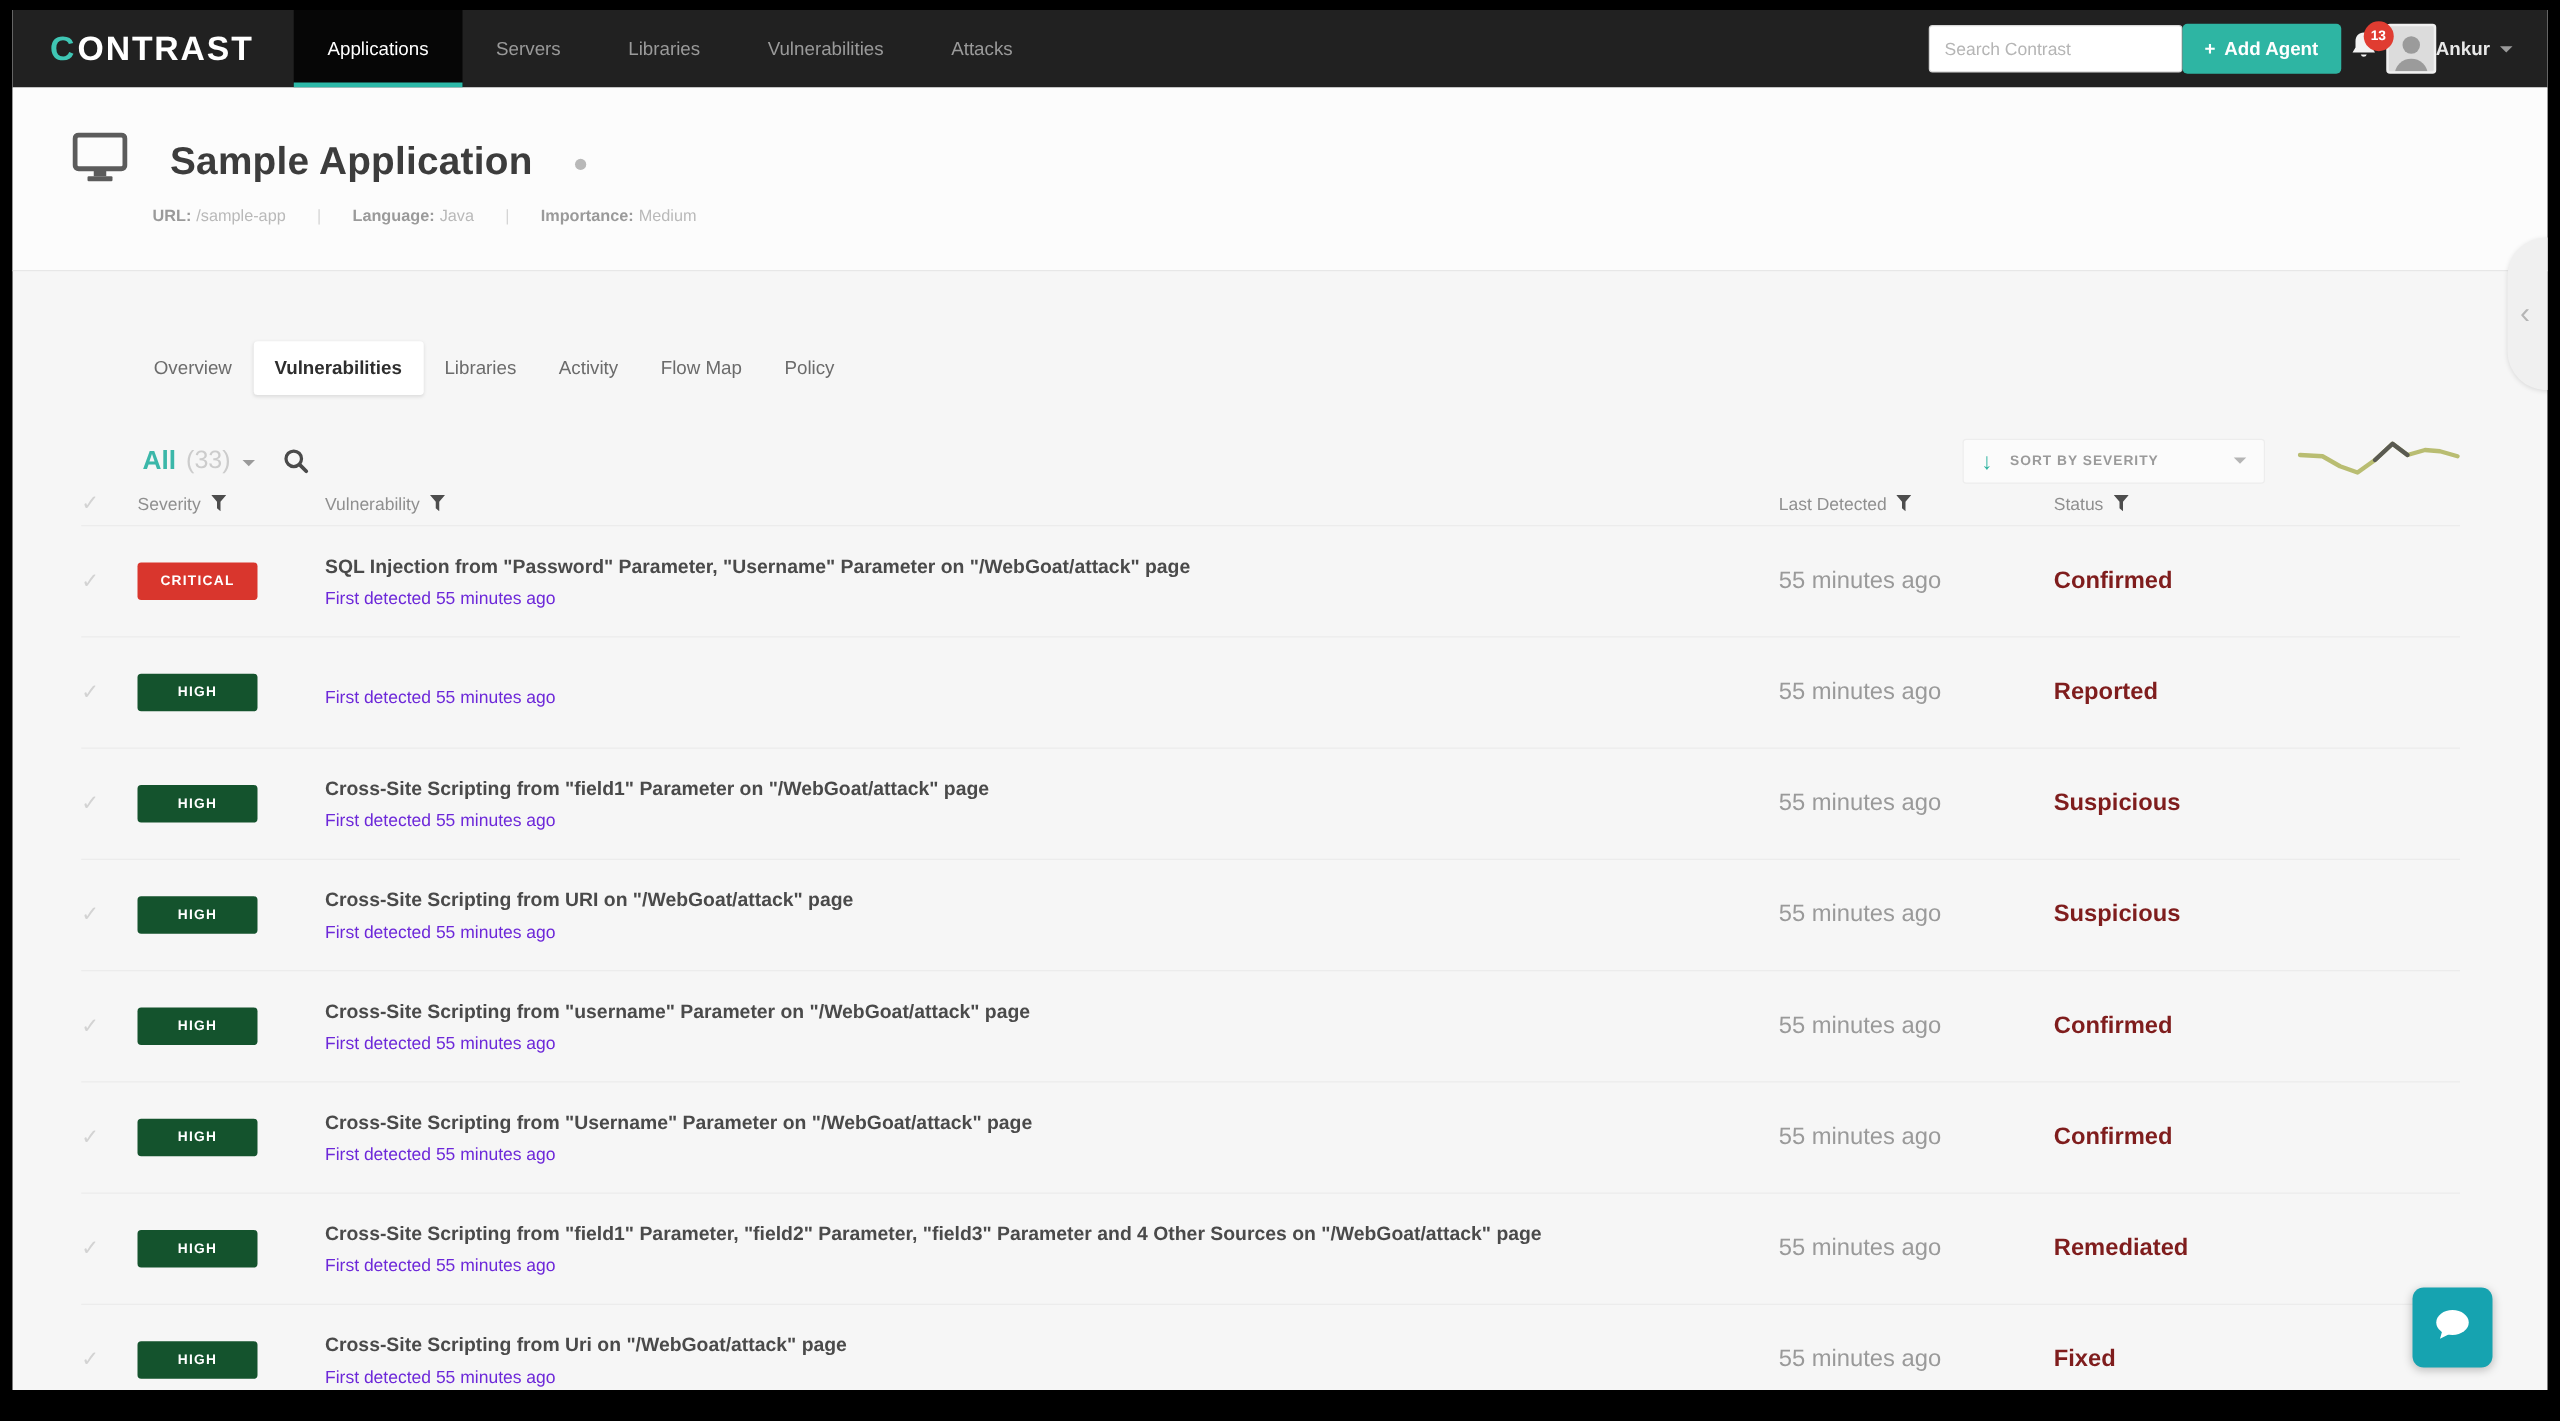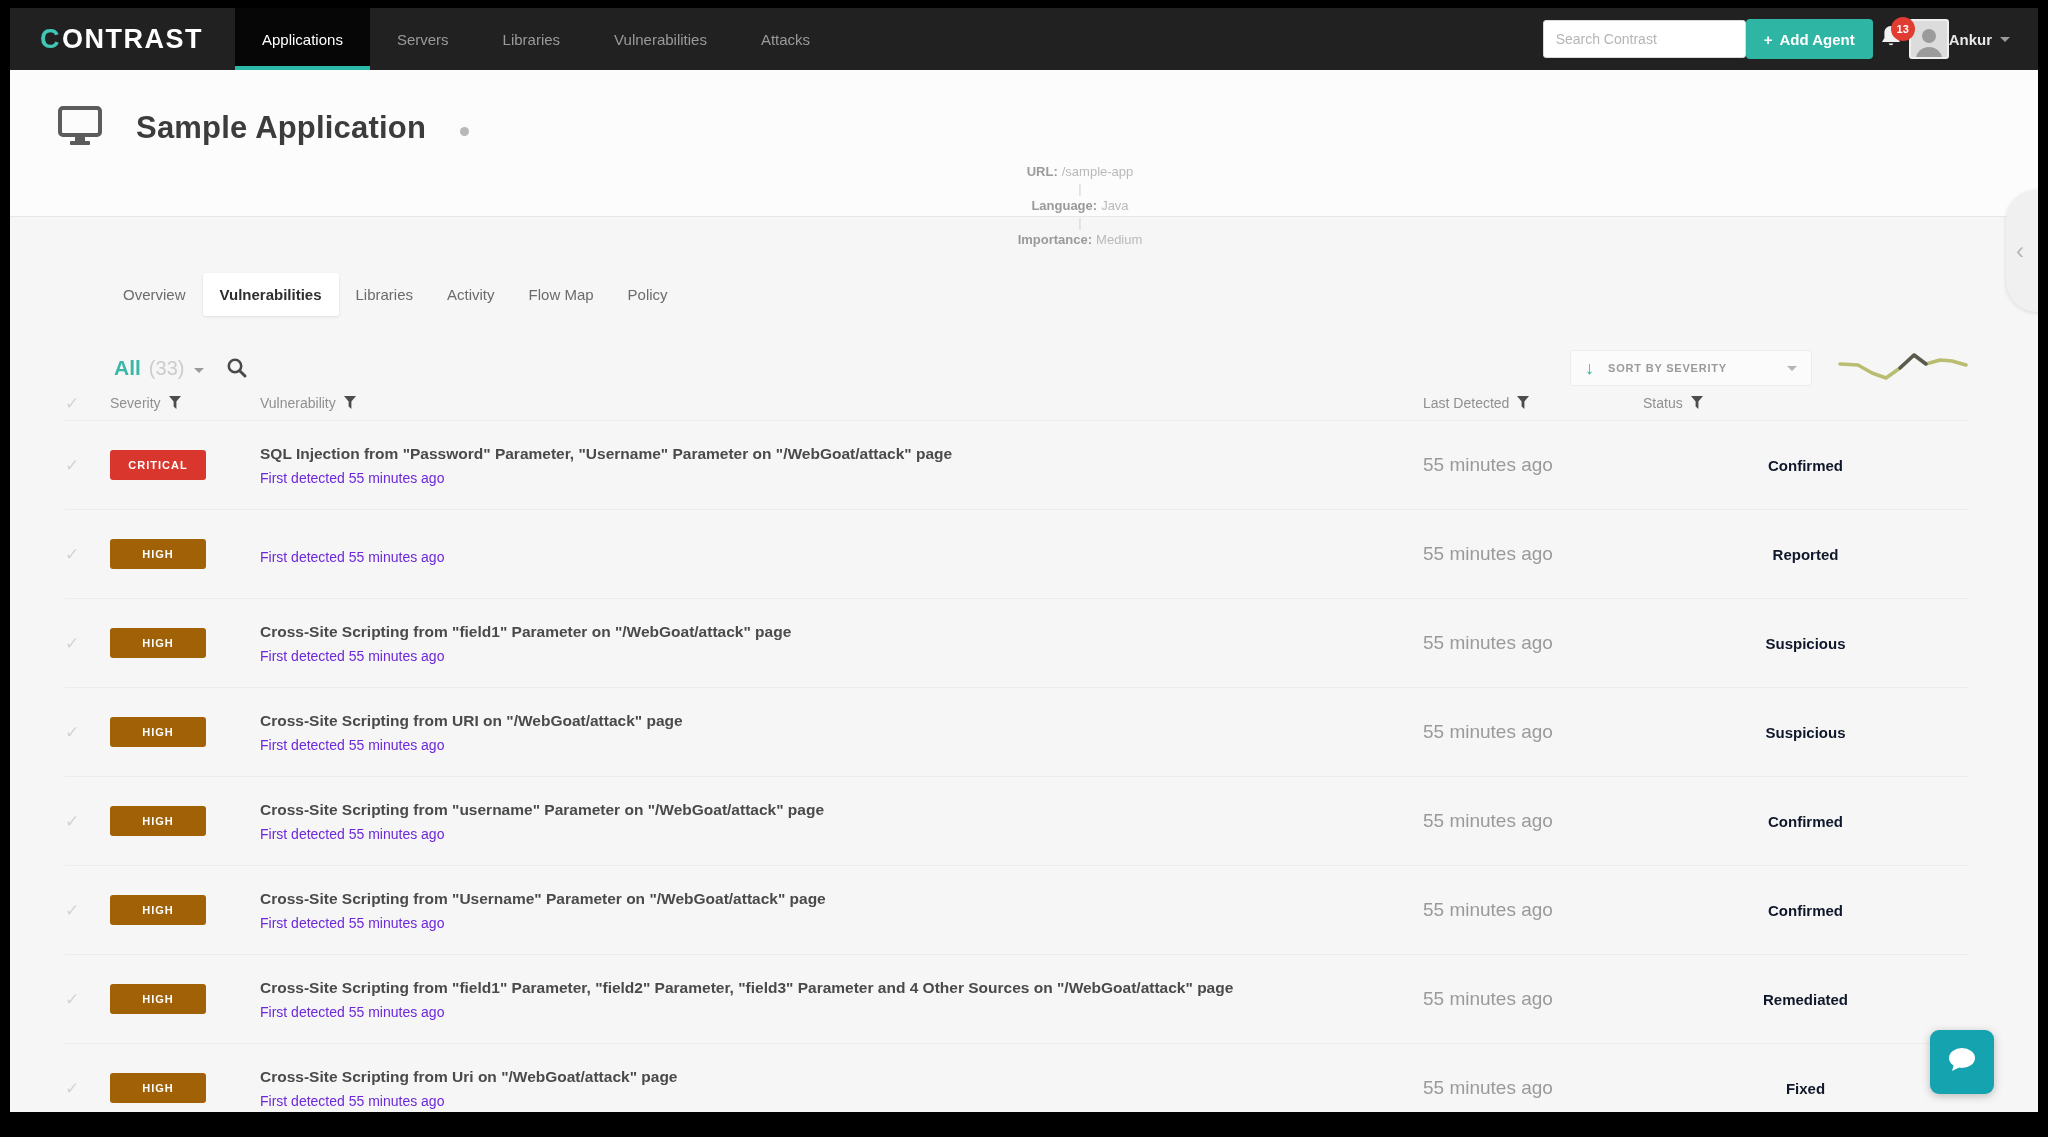--- a/index.html
+++ b/index.html
@@ -22,21 +22,21 @@
   .badge-count { position:absolute; top:-2px; right:-6px; min-width:24px; height:24px; border-radius:12px; background:#e03c31; color:#fff; font-size:11px; font-weight:bold; display:flex; align-items:center; justify-content:center; padding:0 0; }
   .avatar { width:40px; height:40px; background:#dcdcdc; border:2px solid #f0f0f0; border-radius:3px; display:flex; align-items:flex-end; justify-content:center; overflow:hidden; cursor:pointer; }
   .user-menu { display:flex; align-items:center; gap:8px; color:#e8e8e8; font-size:15px; font-weight:bold; cursor:pointer; }
   .caret-down { width:0; height:0; border-left:5px solid transparent; border-right:5px solid transparent; border-top:5px solid #9a9a9a; display:inline-block; }
 
   
   .app-header { position:relative; height:147px; background:#fcfcfc; border-bottom:1px solid #e7e7e7; }
   .app-title-row { display:flex; align-items:center; gap:34px; padding:36px 0 0 48px; }
   .app-title { font-size:31px; font-weight:bold; color:#3c3c3c; letter-spacing:0.2px; }
   .title-dot { width:9px; height:9px; border-radius:50%; background:#b8b8b8; margin-top:6px; }
-  .app-meta { display:flex; align-items:center; gap:2px; padding:14px 0 0 112px; font-size:13px;flex-direction:column; }
+  .app-meta { display:flex; align-items:center; gap:25px; padding:14px 0 0 112px; font-size:13px; }
   .meta-label { color:#9a9a9a; font-weight:bold; }
   .meta-value { color:#b9b9b9; margin-left:4px; }
   .meta-sep { color:#d5d5d5; }
 
   
   .tabs { display:flex; align-items:center; gap:0; padding:56px 0 0 96px; }
   .tab { padding:13px 17px; font-size:15px; color:#6b6b6b; cursor:pointer; border-radius:3px; }
   .tab.active { background:#fff; color:#2e2e2e; font-weight:bold; box-shadow:0 1px 3px rgba(0,0,0,0.10); }
 
   
@@ -59,25 +59,25 @@
   .col-sev { width:150px; }
   .col-vuln { flex:1; }
   .col-detected { width:220px; }
   .col-status { width:325px; }
   .check-glyph { color:#d3d3d3; font-size:17px; cursor:pointer; }
   .funnel { margin-top:1px; }
   .row { display:flex; align-items:center; height:89px; border-top:1px solid #ececec; cursor:pointer; }
   .row:first-of-type { border-top:none; }
   .sev-badge { display:inline-flex; align-items:center; justify-content:center; width:96px; height:30px; border-radius:3px; color:#fff; font-size:11px; font-weight:bold; letter-spacing:1px; }
   .sev-badge[data-severity="critical"] { background:#d9362d; }
-  .sev-badge[data-severity="high"] { background:#a16207; }
+  .sev-badge[data-severity="high"] { background:#14532d; }
   .vuln-title { font-size:15.5px; font-weight:600; color:#4a4a4a; line-height:1.35; padding-right:40px; }
   .vuln-sub { font-size:14px; color:#6d28d9; margin-top:5px; }
   .cell-detected { font-size:19px; color:#9a9a9a; }
-  .cell-status { font-size:15px; font-weight:bold; color:#0f172a;text-align:center; }
+  .cell-status { font-size:19px; font-weight:bold; color:#7f1d1d; }
 
   
   .edge-tab { position:absolute; right:-30px; top:182px; width:62px; height:122px; background:#f0f0f0; border-radius:62px; box-shadow:0 1px 4px rgba(0,0,0,0.12); display:flex; align-items:center; padding-left:10px; color:#b5b5b5; font-size:24px; cursor:pointer; }
   .chat-btn { position:absolute; right:44px; bottom:18px; width:64px; height:64px; background:#16a3b0; border-radius:9px; box-shadow:0 2px 8px rgba(0,0,0,0.25); display:flex; align-items:center; justify-content:center; cursor:pointer; }
 </style>
 </head>
 <body>
 
 <div class="frame">
 <div class="screen">

